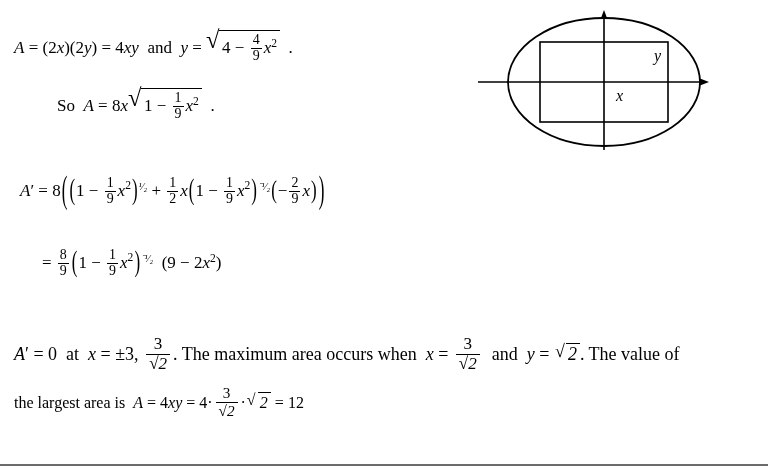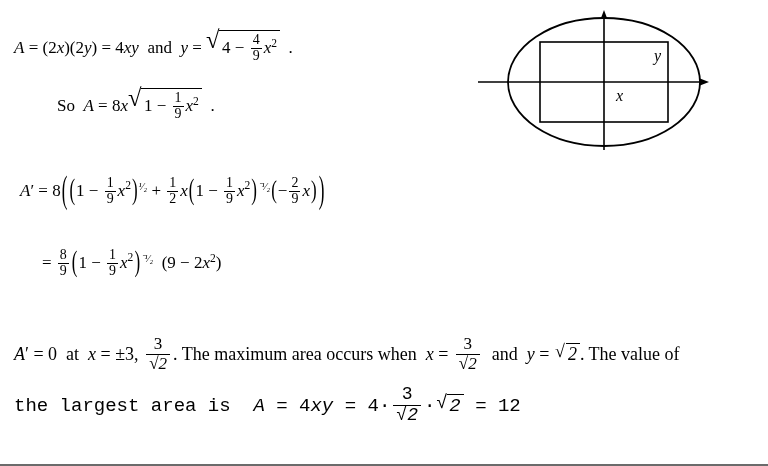--- a/index.html
+++ b/index.html
@@ -166,21 +166,21 @@
   </div>
 
   <div class="line math" style="left:42px; top:248px; font-size:17px;">
     <span class="txt">=&nbsp;<span class="frac"><span class="num">8</span><span class="den">9</span></span></span><span class="medparen">(</span><span class="txt">1&nbsp;−&nbsp;<span class="frac"><span class="num">1</span><span class="den">9</span></span><span class="it">x</span><sup class="exp">2</sup></span><span class="medparen">)</span><span class="supfrac"><span class="sl">⁻¹⁄₂</span></span><span class="txt">&nbsp;&nbsp;(9&nbsp;−&nbsp;2</span><span class="it">x</span><sup class="exp">2</sup><span class="txt">)</span>
   </div>
 
   <div class="line math" style="left:14px; top:335px; font-size:18px;">
     <span class="it">A</span><span class="txt">′&nbsp;=&nbsp;0&nbsp;&nbsp;at&nbsp;&nbsp;</span><span class="it">x</span><span class="txt">&nbsp;=&nbsp;±3,&nbsp;</span><span class="fracbig"><span class="num">3</span><span class="den">√<span class="it">2</span></span></span><span class="txt">. The maximum area occurs when&nbsp;&nbsp;</span><span class="it">x</span><span class="txt">&nbsp;=&nbsp;</span><span class="fracbig"><span class="num">3</span><span class="den">√<span class="it">2</span></span></span><span class="txt">&nbsp;&nbsp;and&nbsp;&nbsp;</span><span class="it">y</span><span class="txt">&nbsp;=&nbsp;</span><span class="sqrt"><span class="sign">√</span><span class="radicand"><span class="it">2</span></span></span><span class="txt">. The value of</span>
   </div>
 
-  <div class="line math" style="left:14px; top:385px; font-size:19px;font-family:Liberation Mono, monospace;">
+  <div class="line math" style="left:14px; top:385px; font-size:16px;">
     <span class="txt">the largest area is&nbsp;&nbsp;</span><span class="it">A</span><span class="txt">&nbsp;=&nbsp;4</span><span class="it">xy</span><span class="txt">&nbsp;=&nbsp;4·</span><span class="fracbig"><span class="num">3</span><span class="den">√<span class="it">2</span></span></span><span class="txt">·</span><span class="sqrt"><span class="sign">√</span><span class="radicand"><span class="it">2</span></span></span><span class="txt">&nbsp;=&nbsp;12</span>
   </div>
 
   <div class="figure">
     <svg width="300" height="148" viewBox="0 0 300 148">
 
       <line x1="148" y1="6" x2="148" y2="142" stroke="#000" stroke-width="1.6"></line>
       <polygon points="148,2 144.6,11 151.4,11" fill="#000"></polygon>
 
       <line x1="22" y1="74" x2="248" y2="74" stroke="#000" stroke-width="1.6"></line>

